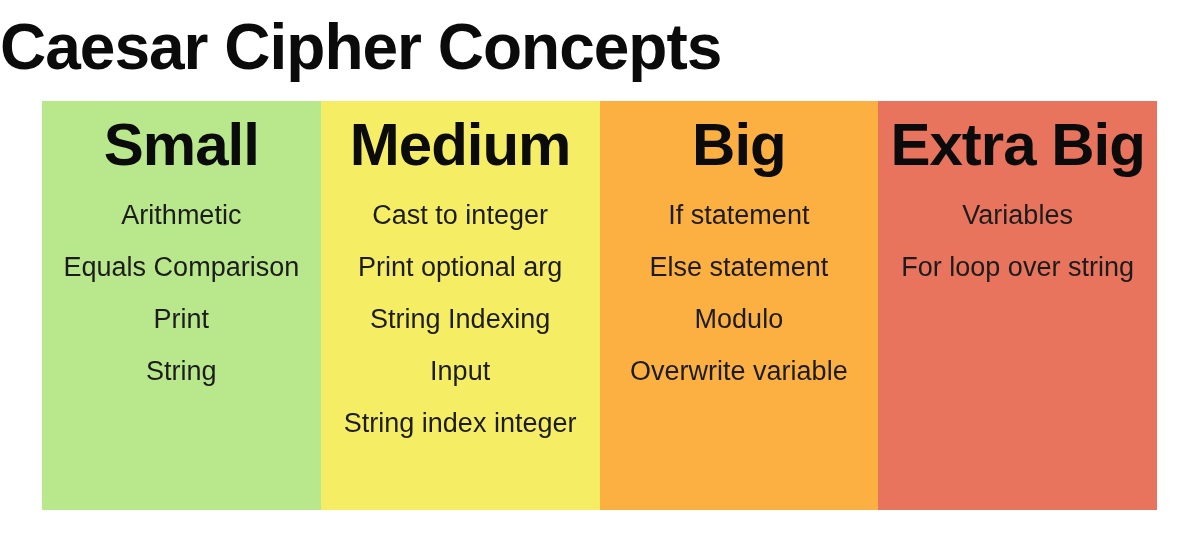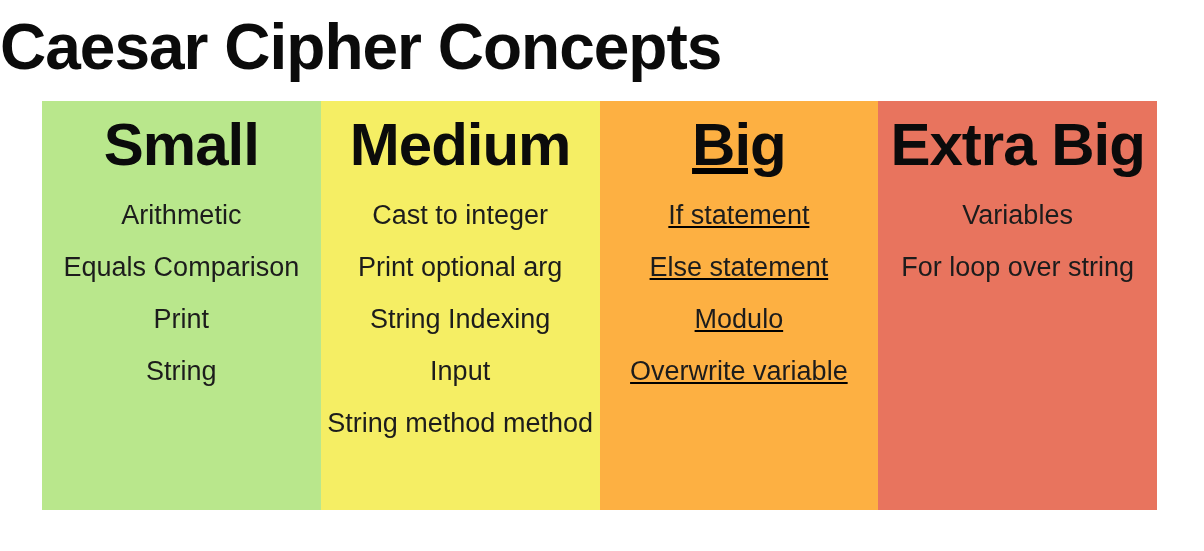--- a/index.html
+++ b/index.html
@@ -68,25 +68,25 @@
     </ul>
   </div>
 
   <div class="column" style="background: rgb(245, 238, 100);">
     <h2 class="column-title">Medium</h2>
     <ul class="items">
       <li>Cast to integer</li>
       <li>Print optional arg</li>
       <li>String Indexing</li>
       <li>Input</li>
-      <li>String method method</li>
+      <li>String index integer</li>
     </ul>
   </div>
 
-  <div class="column" style="background: rgb(253, 176, 66); text-decoration: underline;">
+  <div class="column" style="background: rgb(253, 176, 66);">
     <h2 class="column-title">Big</h2>
     <ul class="items">
       <li>If statement</li>
       <li>Else statement</li>
       <li>Modulo</li>
       <li>Overwrite variable</li>
     </ul>
   </div>
 
   <div class="column" style="background: rgb(232, 116, 94);">

